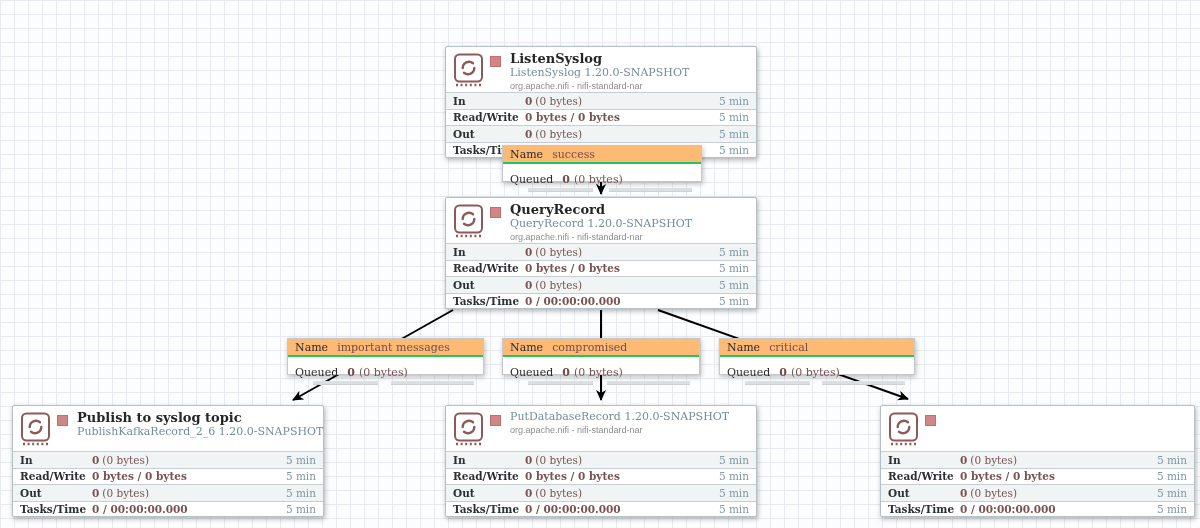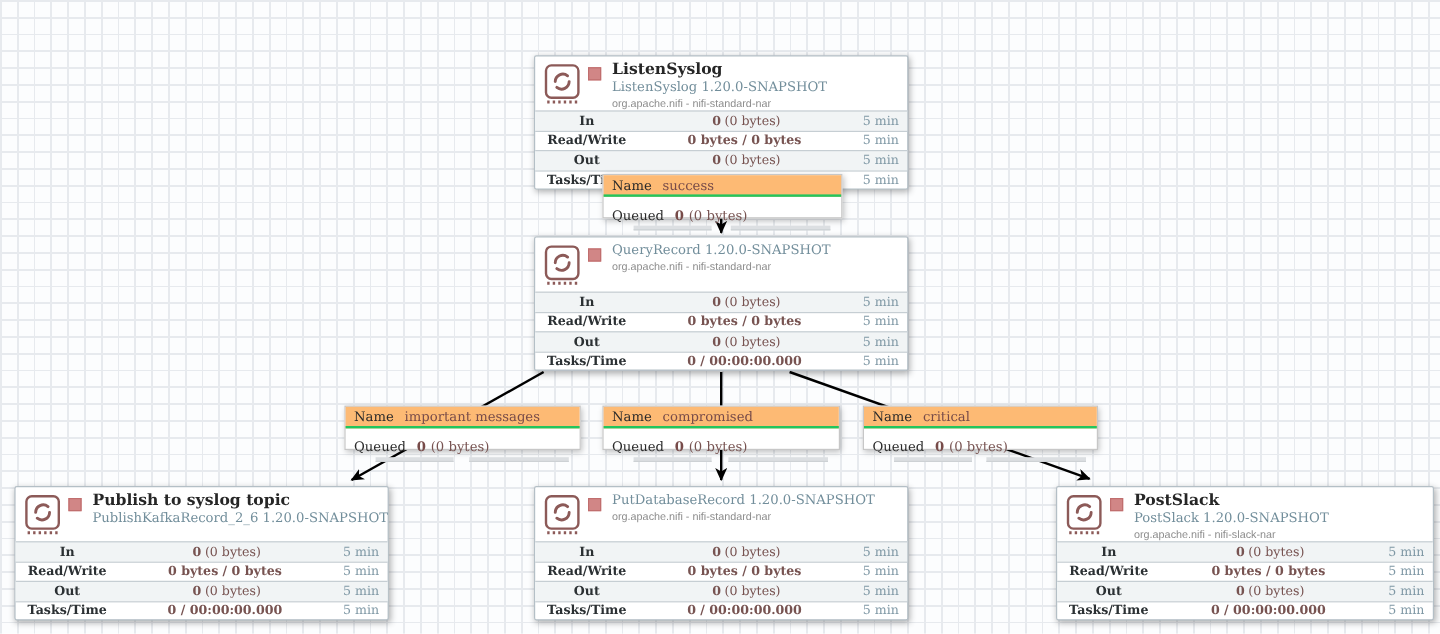--- a/index.html
+++ b/index.html
@@ -16,21 +16,21 @@
     border:1px solid #b4bfc6;border-radius:2px;z-index:2;
     box-shadow:1px 2px 5px rgba(0,0,0,.30);box-sizing:border-box;}
   .proc-header{position:relative;height:45px;}
   .proc-icon{position:absolute;left:6px;top:5px;width:34px;height:36px;}
   .run-state{position:absolute;left:44px;top:9px;width:11px;height:11px;
     background:#d18686;border:1px solid #c06e6e;box-sizing:border-box;}
   .proc-titles{position:absolute;left:64px;top:4px;white-space:nowrap;}
   .proc-name{font-size:13px;font-weight:bold;color:#262626;line-height:15px;}
   .proc-type{font-size:11px;color:#728e9b;line-height:14px;}
   .proc-bundle{font-family:"Liberation Sans",sans-serif;font-size:9px;color:#8d8d8d;line-height:12px;}
-  .stat-rows{position:absolute;left:0;right:0;bottom:0;top:45px;text-align:center;}
+  .stat-rows{position:absolute;left:0;right:0;bottom:0;top:45px;}
   .stat-row{display:flex;align-items:center;height:16.5px;box-sizing:border-box;
     border-top:1px solid #c6ced3;padding:0 7px;font-size:10.5px;white-space:nowrap;}
   .stat-row.odd{background:#f1f4f5;}
   .stat-label{width:72px;flex:none;font-weight:bold;color:#2b3033;}
   .stat-value{flex:1;color:#775351;}
   .stat-value b{font-weight:bold;}
   .stat-value .rest{margin-left:3px;font-weight:normal;}
   .stat-window{color:#7f98a5;}
 
   
@@ -107,20 +107,21 @@
   <div class="processor" style="left:445px;top:197px;">
     <div class="proc-header">
       <svg class="proc-icon" viewBox="0 0 34 36">
         <rect x="3" y="2.5" width="27" height="27" rx="4.5" fill="none" stroke="#8c5a58" stroke-width="2"></rect>
         <path d="M10.7 16 A 6.3 6.3 0 0 1 21 11.2" fill="none" stroke="#8c5a58" stroke-width="2.4" stroke-linecap="round"></path>
         <path d="M22.3 16 A 6.3 6.3 0 0 1 12 20.8" fill="none" stroke="#8c5a58" stroke-width="2.4" stroke-linecap="round"></path>
         <line x1="4" y1="33" x2="30" y2="33" stroke="#8c5a58" stroke-width="2.6" stroke-dasharray="2 2.6"></line>
       </svg>
       <span class="run-state"></span>
       <div class="proc-titles">
+        <div class="proc-name">QueryRecord</div>
         <div class="proc-type">QueryRecord 1.20.0-SNAPSHOT</div>
         <div class="proc-bundle">org.apache.nifi - nifi-standard-nar</div>
       </div>
     </div>
     <div class="stat-rows">
       <div class="stat-row odd">
         <span class="stat-label">In</span>
         <span class="stat-value"><b>0</b><span class="rest">(0 bytes)</span></span>
         <span class="stat-window">5 min</span>
       </div>
@@ -220,25 +221,20 @@
 
   <div class="processor" style="left:880px;top:405px;width:315px;">
     <div class="proc-header">
       <svg class="proc-icon" viewBox="0 0 34 36">
         <rect x="3" y="2.5" width="27" height="27" rx="4.5" fill="none" stroke="#8c5a58" stroke-width="2"></rect>
         <path d="M10.7 16 A 6.3 6.3 0 0 1 21 11.2" fill="none" stroke="#8c5a58" stroke-width="2.4" stroke-linecap="round"></path>
         <path d="M22.3 16 A 6.3 6.3 0 0 1 12 20.8" fill="none" stroke="#8c5a58" stroke-width="2.4" stroke-linecap="round"></path>
         <line x1="4" y1="33" x2="30" y2="33" stroke="#8c5a58" stroke-width="2.6" stroke-dasharray="2 2.6"></line>
       </svg>
       <span class="run-state"></span>
-      <div class="proc-titles">
-        <div class="proc-name">PostSlack</div>
-        <div class="proc-type">PostSlack 1.20.0-SNAPSHOT</div>
-        <div class="proc-bundle">org.apache.nifi - nifi-slack-nar</div>
-      </div>
     </div>
     <div class="stat-rows">
       <div class="stat-row odd">
         <span class="stat-label">In</span>
         <span class="stat-value"><b>0</b><span class="rest">(0 bytes)</span></span>
         <span class="stat-window">5 min</span>
       </div>
       <div class="stat-row">
         <span class="stat-label">Read/Write</span>
         <span class="stat-value"><b>0 bytes / 0 bytes</b><span class="rest"></span></span>

